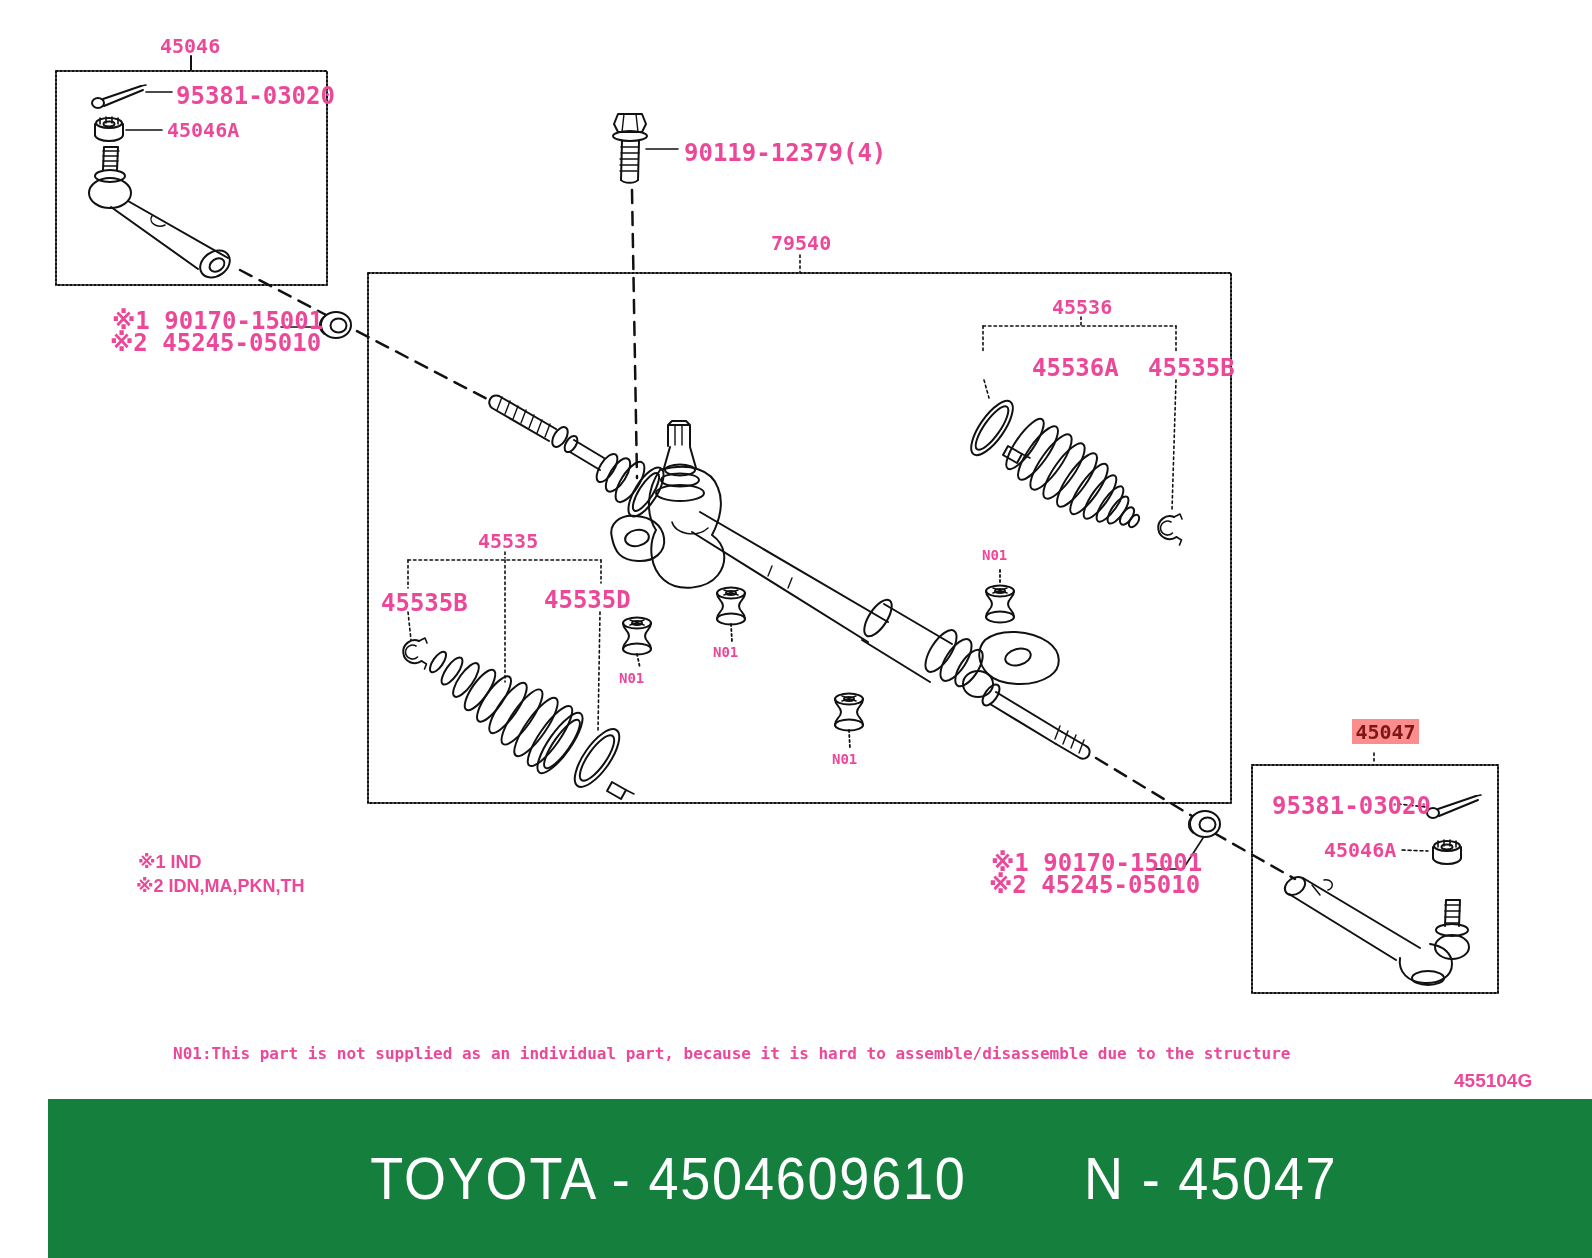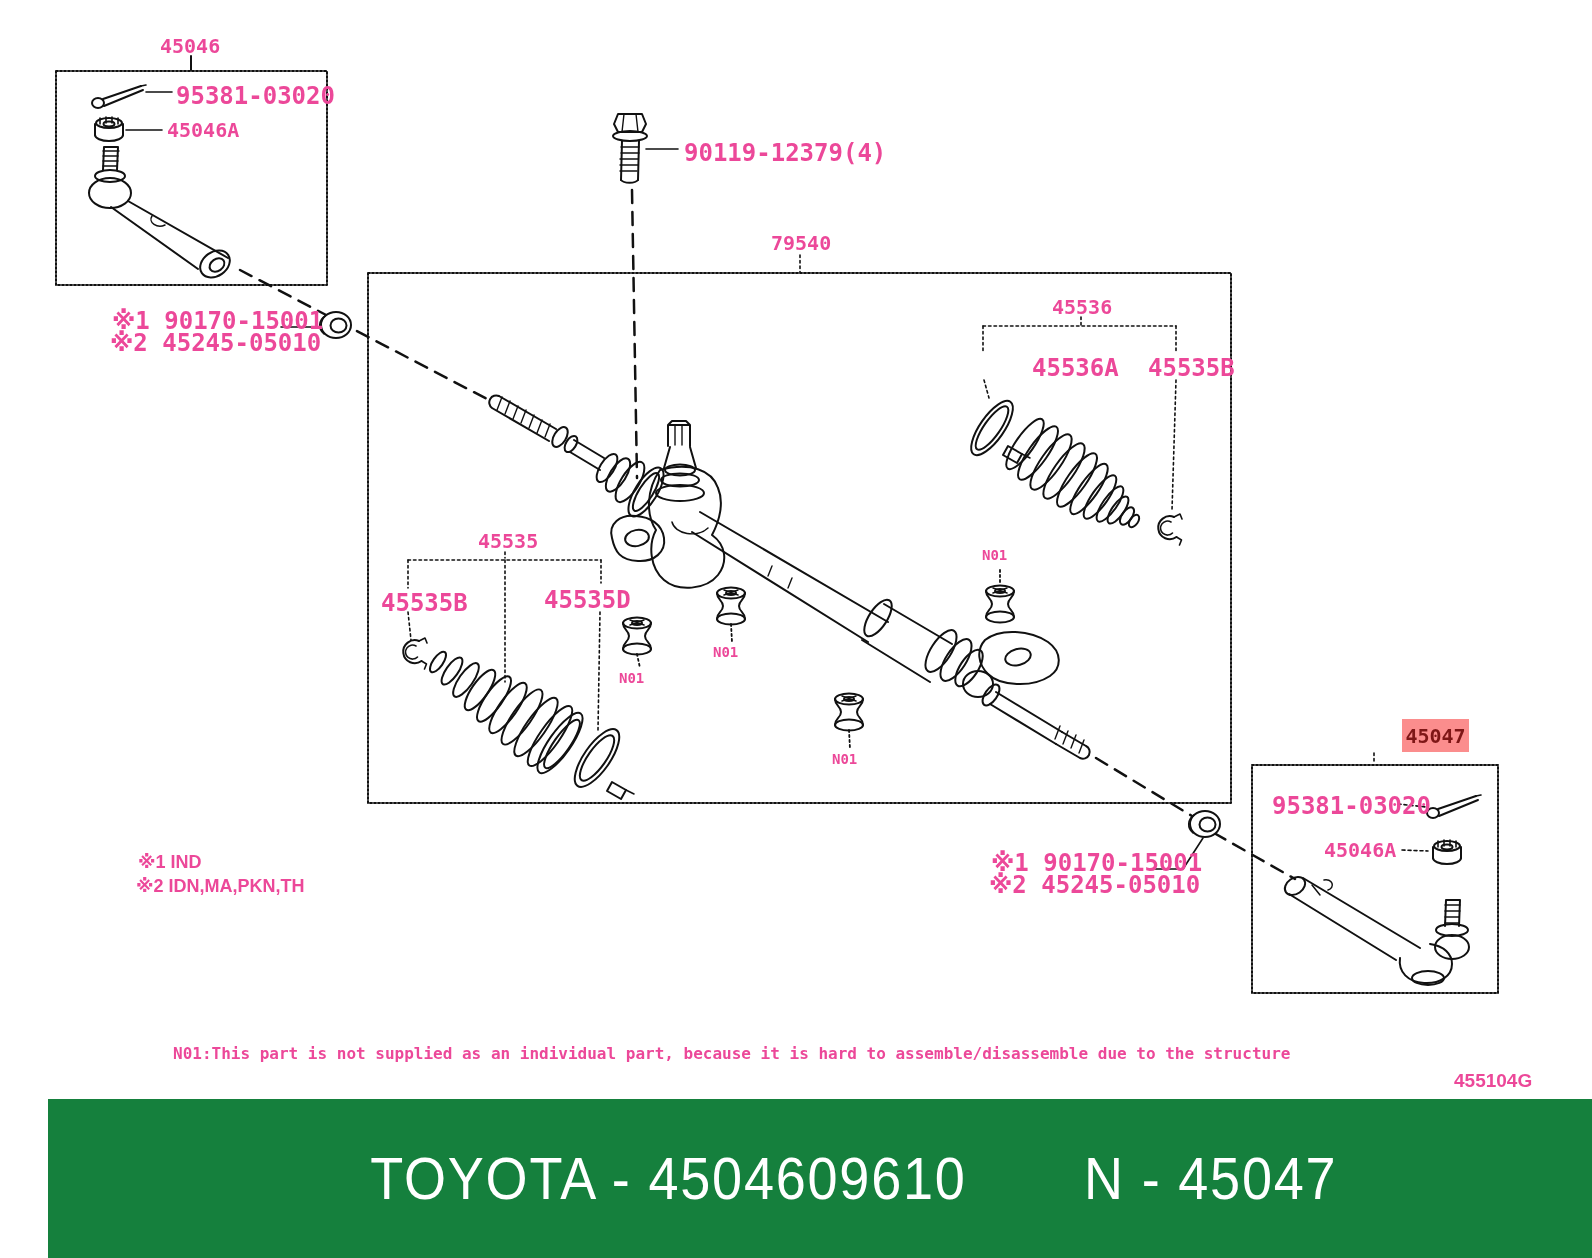--- a/index.html
+++ b/index.html
@@ -7,21 +7,21 @@
          font-family:"DejaVu Sans Mono","DejaVu Sans",monospace;}
   #art{position:absolute;left:0;top:0;}
   .lbl{position:absolute;color:#ec4899;font-weight:bold;white-space:pre;line-height:1.05;}
   .main{font-size:20px;}
   .sub{font-size:24px;}
   .n01{font-size:14px;}
   .region{font-family:"Liberation Sans","DejaVu Sans",sans-serif;font-weight:bold;font-size:18px;}
   .note-jp{font-size:19px;font-weight:bold;font-family:"DejaVu Sans Mono","DejaVu Sans",sans-serif;}
   .note-en{font-size:16px;font-weight:bold;}
   .code{font-family:"Liberation Sans","DejaVu Sans",sans-serif;font-weight:bold;font-size:19px;}
-  #highlight{position:absolute;left:1402px;top:719px;width:67px;height:33px;
+  #highlight{position:absolute;left:1352px;top:719px;width:67px;height:25px;
              background:#fb8d8d;color:#7e1616;display:flex;align-items:center;justify-content:center;
              font-size:20px;font-weight:bold;}
   #banner{position:absolute;left:0;top:1099px;width:1592px;height:159px;background:#15803d;
           display:flex;align-items:center;justify-content:center;gap:70px;margin-left:48px;}
   #banner span{display:inline-block;color:#ffffff;
                font-family:"Liberation Sans","DejaVu Sans",sans-serif;
                font-size:60px;font-weight:400;letter-spacing:2px;
                transform:scaleX(0.9);transform-origin:center;white-space:pre;}
 </style>
 </head>

